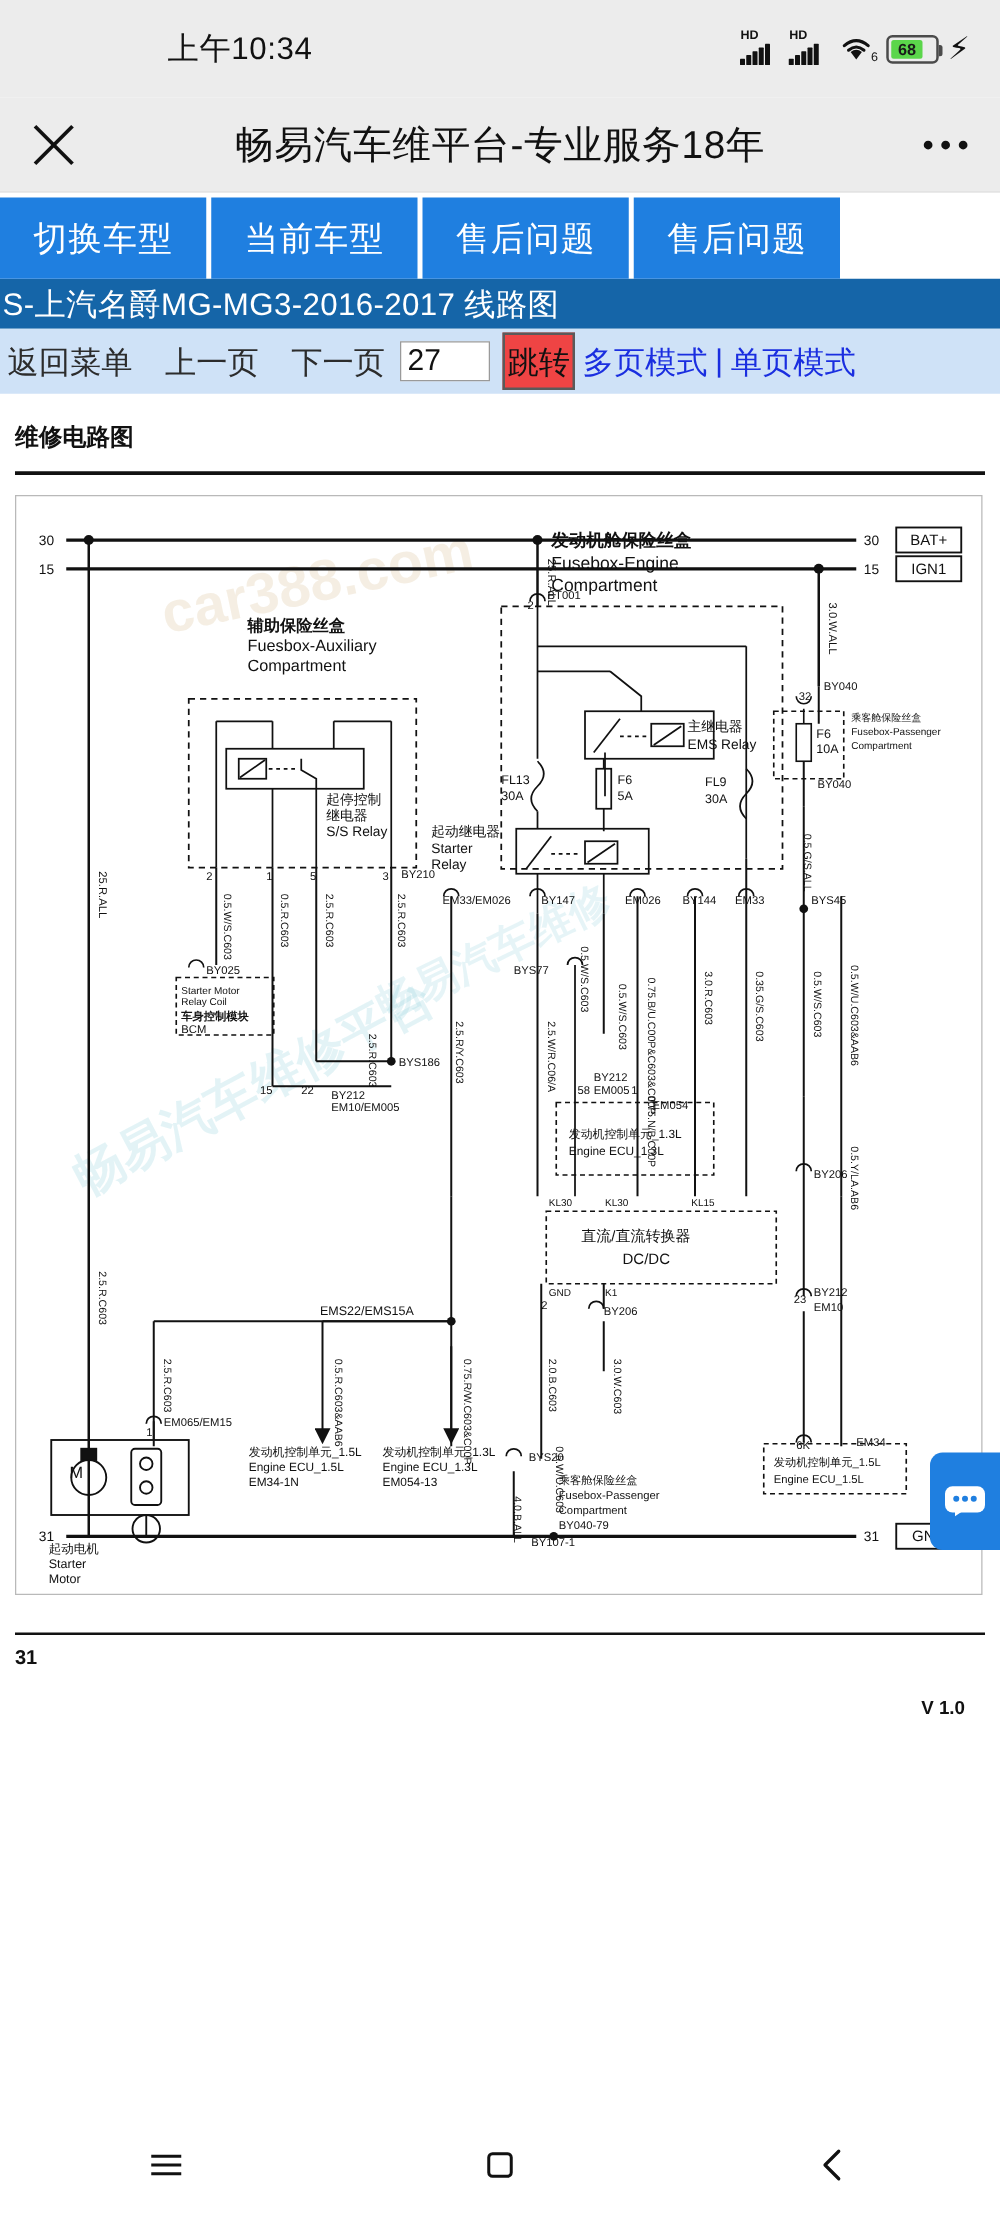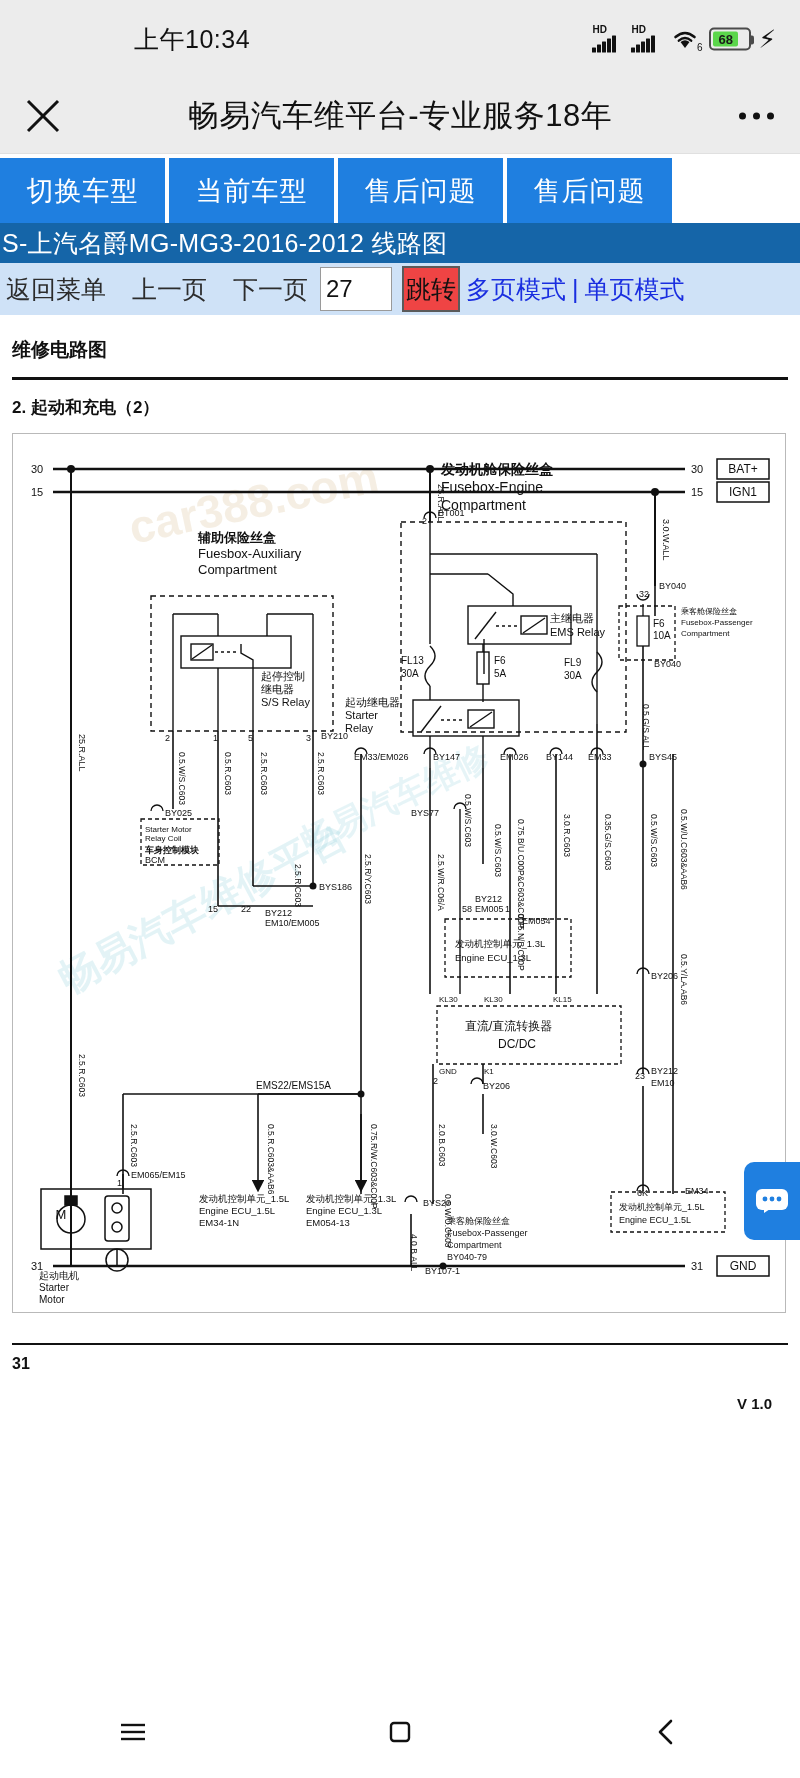--- a/index.html
+++ b/index.html
@@ -132,21 +132,21 @@
     height: 52px;
     display: flex;
     align-items: center;
     padding-left: 6px;
     gap: 0;
     font-size: 25px;
   }
   .pg-link { color: #2c2c2c; margin-right: 26px; white-space: nowrap;}
   .pg-link.tight { margin-right: 12px; }
   .pg-input {
-    width: 72px; height: 44px; border: 1px solid #9a9a9a; background: #fff;
+    width: 72px; height: 32px; border: 1px solid #9a9a9a; background: #fff;
     font-size: 24px; padding-left: 5px; color: #111; font-family: inherit;
   }
   .pg-jump {
     margin-left: 10px;
     width: 58px; height: 46px;
     background: #ef4444; border: 2px solid #5a5a5a;
     font-size: 25px; color: #111; font-family: inherit;
     display:flex; align-items:center; justify-content:center;
   }
   .pg-mode { color: #1a2ee0; margin-left: 6px; white-space: nowrap; }
@@ -255,37 +255,36 @@
   </div>
 </div>
 
 <div class="btnrow">
   <div class="navbtn">切换车型</div>
   <div class="navbtn">当前车型</div>
   <div class="navbtn">售后问题</div>
   <div class="navbtn">售后问题</div>
 </div>
 
-<div class="docstrip">S-上汽名爵MG-MG3-2016-2012 线路图</div>
+<div class="docstrip">S-上汽名爵MG-MG3-2016-2017 线路图</div>
 
 <div class="pagerstrip">
   <span class="pg-link">返回菜单</span>
   <span class="pg-link">上一页</span>
   <span class="pg-link tight">下一页</span>
   <input class="pg-input" type="text" value="27" style="">
   <div class="pg-jump">跳转</div>
   <span class="pg-mode">多页模式</span>
   <span class="pg-mode">|</span>
   <span class="pg-mode">单页模式</span>
 </div>
 
 <div class="doc">
   <div class="doc-h1">维修电路图</div>
   <div class="doc-rule"></div>
-  <div class="doc-h2">2. 起动和充电（2）</div>
 
   <div class="diagram-frame">
     <svg width="774" height="880" viewBox="0 0 774 880">
       <defs>
         <marker id="arr" markerWidth="8" markerHeight="8" refX="4" refY="4" orient="auto">
           <path d="M0,0 L8,4 L0,8 z" fill="#111"></path>
         </marker>
       </defs>
 
       <g opacity="0.18">

